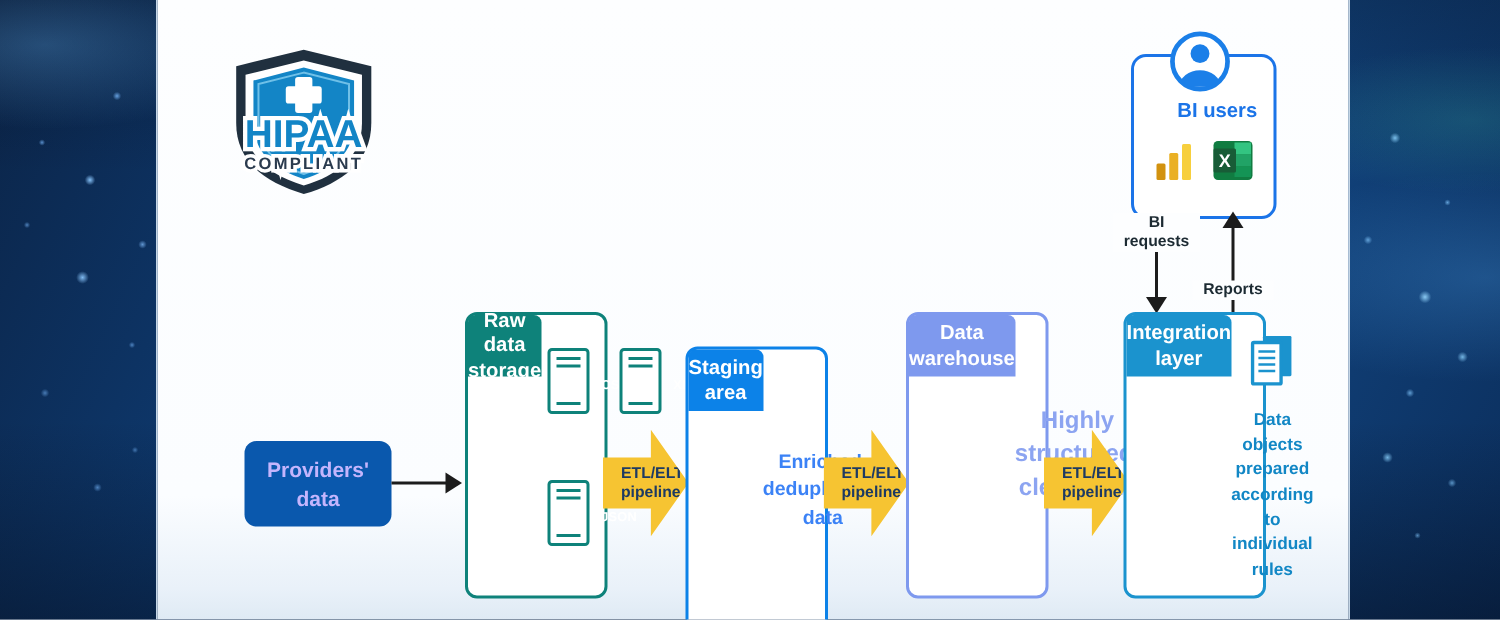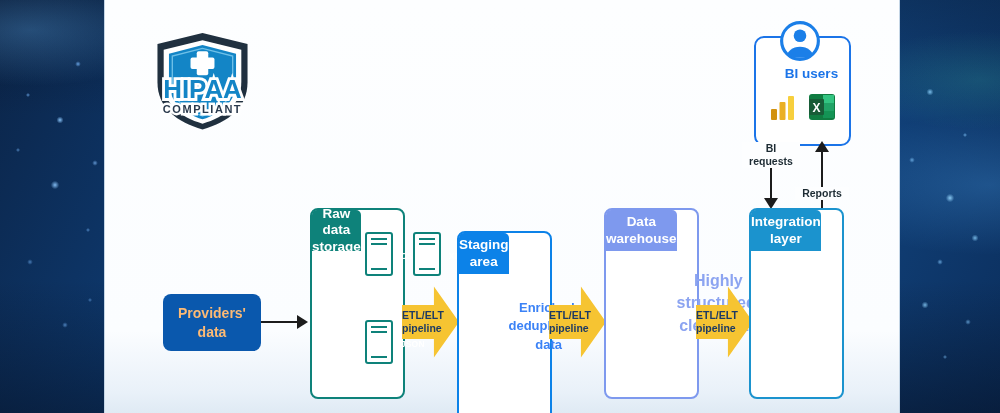--- a/index.html
+++ b/index.html
@@ -58,21 +58,21 @@
   #line-up{left:821px;top:150px;height:58px;}
   #head-up{position:absolute;left:815px;top:141px;width:0;height:0;
     border-left:7px solid transparent;border-right:7px solid transparent;border-bottom:11px solid #1c1c1c;}
   .flow-label{position:absolute;z-index:2;background:#fdfeff;text-align:center;
     color:#1d2b33;font-size:10.5px;font-weight:bold;line-height:1.25;}
   #lbl-bi-requests{left:742px;top:142px;width:58px;}
   #lbl-reports{left:795px;top:163px;width:54px;margin-top:24px;}
   
   #providers-box{position:absolute;left:163px;top:294px;width:98px;height:57px;
     background:#0a58ad;border-radius:8px;display:flex;align-items:center;justify-content:center;
-    color:#fdba74;font-size:14px;font-weight:bold;text-align:center;line-height:1.3;}
+    color:#c4b5fd;font-size:14px;font-weight:bold;text-align:center;line-height:1.3;}
   #arrow-providers-line{position:absolute;left:261px;top:321px;width:37px;height:2px;background:#1c1c1c;}
   #arrow-providers-head{position:absolute;left:297px;top:315px;width:0;height:0;
     border-top:7px solid transparent;border-bottom:7px solid transparent;border-left:11px solid #1c1c1c;}
   
   .stage{position:absolute;top:208px;width:95px;height:191px;background:#fff;
     border-radius:8px;display:flex;flex-direction:row;box-sizing:border-box;border:2px solid;}
   .stage-header{height:41px;flex:0 0 41px;border-radius:5px 5px 0 0;display:flex;
     align-items:center;justify-content:center;color:#fff;font-size:13.5px;font-weight:bold;
     text-align:center;line-height:1.22;}
   .stage-body{flex:1;display:flex;align-items:center;justify-content:center;
@@ -96,21 +96,21 @@
     border-radius:3px;background:#fff;}
   .file-line{position:absolute;left:10px;right:10px;height:2px;background:#0E827A;}
   .fl1{top:6px;} .fl2{top:11px;} .fl3{bottom:9px;}
   .file-band{position:absolute;left:0;right:0;top:17px;height:14px;background:#0E827A;
     border-radius:2px;color:#fff;font-size:8.5px;font-weight:bold;text-align:center;
     line-height:14px;letter-spacing:.2px;margin-left:40px;}
   
   .etl-arrow{position:absolute;top:285px;width:57px;height:74px;background:#F6C432;
     clip-path:polygon(0 27%,56% 27%,56% 2%,100% 50%,56% 98%,56% 73%,0 73%);}
   #etl-1{left:402px;} #etl-2{left:549px;} #etl-3{left:696px;}
-  .etl-label{position:absolute;left:0;top:50%;transform:translateY(-50%);width:58%;
+  .etl-label{position:absolute;left:12px;top:50%;transform:translateY(-50%);width:58%;
     text-align:left;font-size:10.5px;font-weight:bold;color:#1D3A63;line-height:1.2;}
 </style>
 </head>
 <body>
 
 <div id="panel"></div>
 
 <svg id="hipaa-logo" viewBox="0 0 120 106">
   <path d="M60 3 L13 14.5 V54 C13 81 33 95.5 60 103.5 C87 95.5 107 81 107 54 V14.5 Z" fill="#20303f"></path>
   <path d="M60 10.5 L19.5 20.5 V54 C19.5 77.5 36.5 90.5 60 97.5 C83.5 90.5 100.5 77.5 100.5 54 V20.5 Z" fill="#ffffff"></path>
@@ -224,13 +224,29 @@
 </div>
 
 <div class="etl-arrow" id="etl-3">
   <div class="etl-label preline">ETL/ELT
 pipeline</div>
 </div>
 
 <div class="stage" id="stage-integration">
   <div class="stage-header preline">Integration
 layer</div>
+  <div class="stage-body preline">
+    <svg width="38" height="42" viewBox="0 0 44 48">
+      <rect x="15" y="2" width="22" height="31" rx="1" fill="#1B93CE"></rect>
+      <rect x="7" y="7" width="22" height="32" rx="1" fill="#ffffff" stroke="#1B93CE" stroke-width="2.6"></rect>
+      <line x1="11.5" y1="14" x2="24.5" y2="14" stroke="#1B93CE" stroke-width="2"></line>
+      <line x1="11.5" y1="19" x2="24.5" y2="19" stroke="#1B93CE" stroke-width="2"></line>
+      <line x1="11.5" y1="24" x2="24.5" y2="24" stroke="#1B93CE" stroke-width="2"></line>
+      <line x1="11.5" y1="29" x2="24.5" y2="29" stroke="#1B93CE" stroke-width="2"></line>
+    </svg>
+    <span class="preline">Data objects
+prepared
+according
+to
+individual
+rules</span>
+  </div>
 </div>
 
 </body></html>

